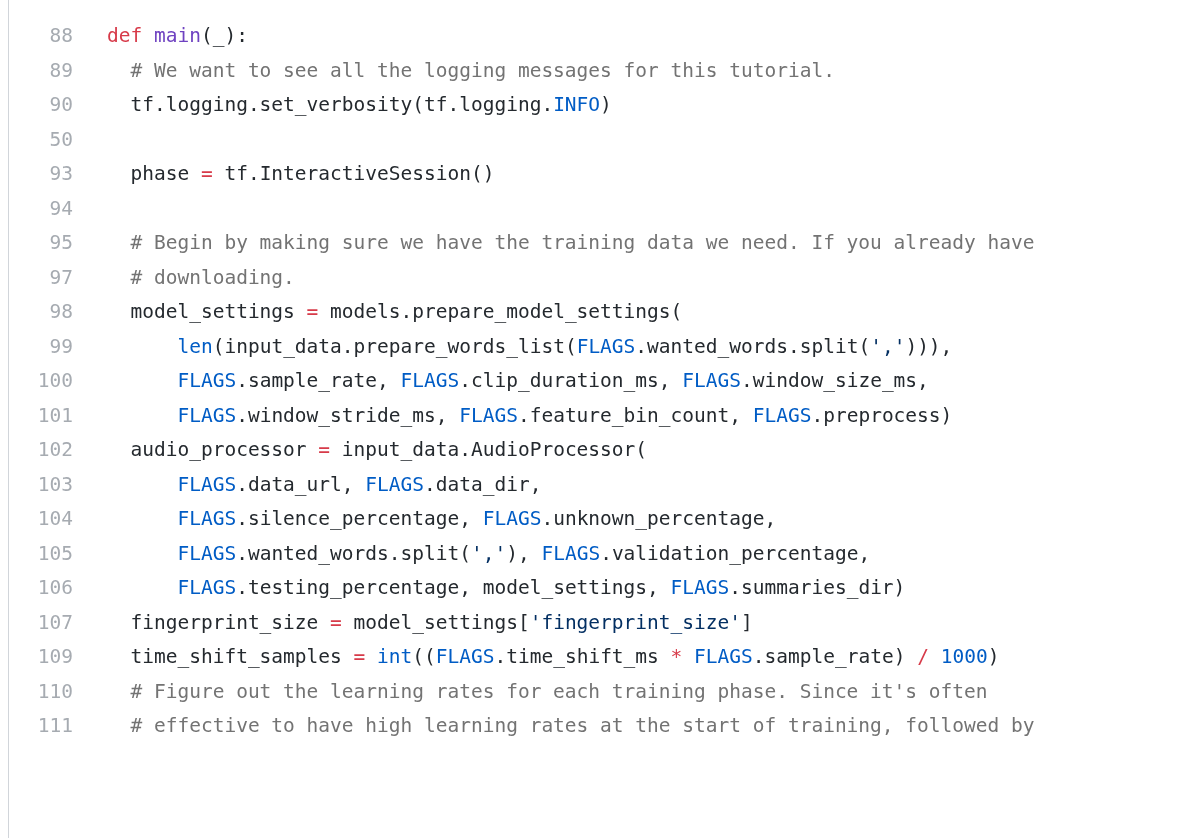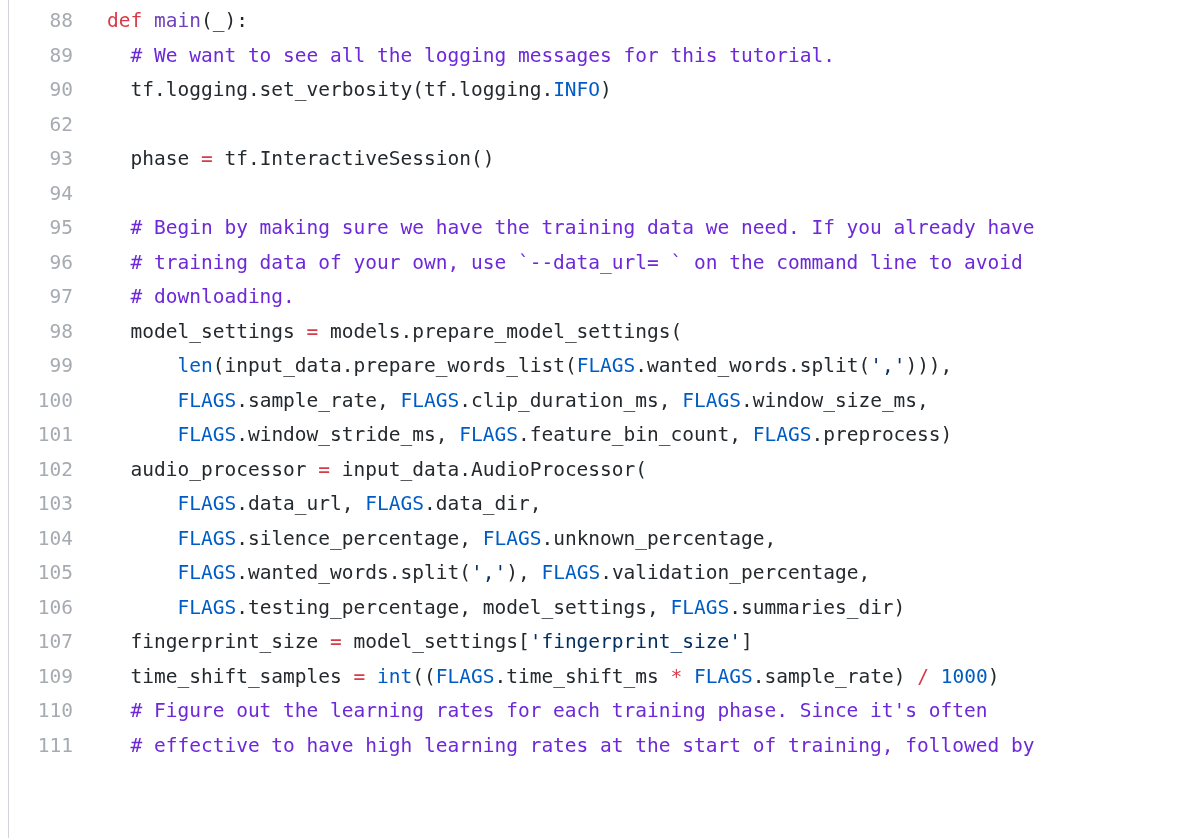--- a/index.html
+++ b/index.html
@@ -1,42 +1,41 @@
 <!DOCTYPE html>
 <html><head>
 <meta charset="utf-8">
 <style>
   html, body { margin:0; padding:0; background:#ffffff; }
   body { width:1200px; height:838px; overflow:hidden; position:relative; }
   .frame { position:absolute; left:8px; top:0; bottom:0; right:0; border-left:1px solid #d1d5da; background:#fff; }
-  .code-table { position:absolute; left:0; top:4px; width:1200px; font-family:"DejaVu Sans Mono","Liberation Mono",monospace; font-size:19.5px; }
+  .code-table { position:absolute; left:0; top:19px; width:1200px; font-family:"DejaVu Sans Mono","Liberation Mono",monospace; font-size:19.5px; }
   .line { display:flex; height:34.5px; line-height:34.5px; white-space:pre; }
   .ln { width:73px; text-align:right; color:#a6abb1; flex:none; }
   .code { padding-left:34px; color:#24292e; flex:1; }
   .t-k { color:#d73a49; }
   .t-f { color:#6f42c1; }
-  .t-c { color:#6d28d9; }
+  .t-c { color:#737373; }
   .t-b { color:#005cc5;text-align:right; }
   .t-s { color:#032f62; }
   .t-o { color:#d73a49; }
   .t-p { color:#24292e; }
 </style>
 </head>
 <body>
 
 <div class="frame"></div>
 <div class="code-table" id="code-table">
     <div class="line"><span class="ln">88</span><span class="code"><span class="t-k">def</span><span class="t-p"> </span><span class="t-f">main</span><span class="t-p">(_):</span></span></div>
     <div class="line"><span class="ln">89</span><span class="code"><span class="t-p">  </span><span class="t-c"># We want to see all the logging messages for this tutorial.</span></span></div>
     <div class="line"><span class="ln">90</span><span class="code"><span class="t-p">  tf.logging.set_verbosity(tf.logging.</span><span class="t-b">INFO</span><span class="t-p">)</span></span></div>
-    <div class="line"><span class="ln">62</span><span class="code"></span></div>
+    <div class="line"><span class="ln">50</span><span class="code"></span></div>
     <div class="line"><span class="ln">93</span><span class="code"><span class="t-p">  phase </span><span class="t-o">=</span><span class="t-p"> tf.InteractiveSession()</span></span></div>
     <div class="line"><span class="ln">94</span><span class="code"></span></div>
     <div class="line"><span class="ln">95</span><span class="code"><span class="t-p">  </span><span class="t-c"># Begin by making sure we have the training data we need. If you already have</span></span></div>
-    <div class="line"><span class="ln">96</span><span class="code"><span class="t-p">  </span><span class="t-c"># training data of your own, use `--data_url= ` on the command line to avoid</span></span></div>
     <div class="line"><span class="ln">97</span><span class="code"><span class="t-p">  </span><span class="t-c"># downloading.</span></span></div>
     <div class="line"><span class="ln">98</span><span class="code"><span class="t-p">  model_settings </span><span class="t-o">=</span><span class="t-p"> models.prepare_model_settings(</span></span></div>
     <div class="line"><span class="ln">99</span><span class="code"><span class="t-p">      </span><span class="t-b">len</span><span class="t-p">(input_data.prepare_words_list(</span><span class="t-b">FLAGS</span><span class="t-p">.wanted_words.split(</span><span class="t-s">','</span><span class="t-p">))),</span></span></div>
     <div class="line"><span class="ln">100</span><span class="code"><span class="t-p">      </span><span class="t-b">FLAGS</span><span class="t-p">.sample_rate, </span><span class="t-b">FLAGS</span><span class="t-p">.clip_duration_ms, </span><span class="t-b">FLAGS</span><span class="t-p">.window_size_ms,</span></span></div>
     <div class="line"><span class="ln">101</span><span class="code"><span class="t-p">      </span><span class="t-b">FLAGS</span><span class="t-p">.window_stride_ms, </span><span class="t-b">FLAGS</span><span class="t-p">.feature_bin_count, </span><span class="t-b">FLAGS</span><span class="t-p">.preprocess)</span></span></div>
     <div class="line"><span class="ln">102</span><span class="code"><span class="t-p">  audio_processor </span><span class="t-o">=</span><span class="t-p"> input_data.AudioProcessor(</span></span></div>
     <div class="line"><span class="ln">103</span><span class="code"><span class="t-p">      </span><span class="t-b">FLAGS</span><span class="t-p">.data_url, </span><span class="t-b">FLAGS</span><span class="t-p">.data_dir,</span></span></div>
     <div class="line"><span class="ln">104</span><span class="code"><span class="t-p">      </span><span class="t-b">FLAGS</span><span class="t-p">.silence_percentage, </span><span class="t-b">FLAGS</span><span class="t-p">.unknown_percentage,</span></span></div>
     <div class="line"><span class="ln">105</span><span class="code"><span class="t-p">      </span><span class="t-b">FLAGS</span><span class="t-p">.wanted_words.split(</span><span class="t-s">','</span><span class="t-p">), </span><span class="t-b">FLAGS</span><span class="t-p">.validation_percentage,</span></span></div>
     <div class="line"><span class="ln">106</span><span class="code"><span class="t-p">      </span><span class="t-b">FLAGS</span><span class="t-p">.testing_percentage, model_settings, </span><span class="t-b">FLAGS</span><span class="t-p">.summaries_dir)</span></span></div>

